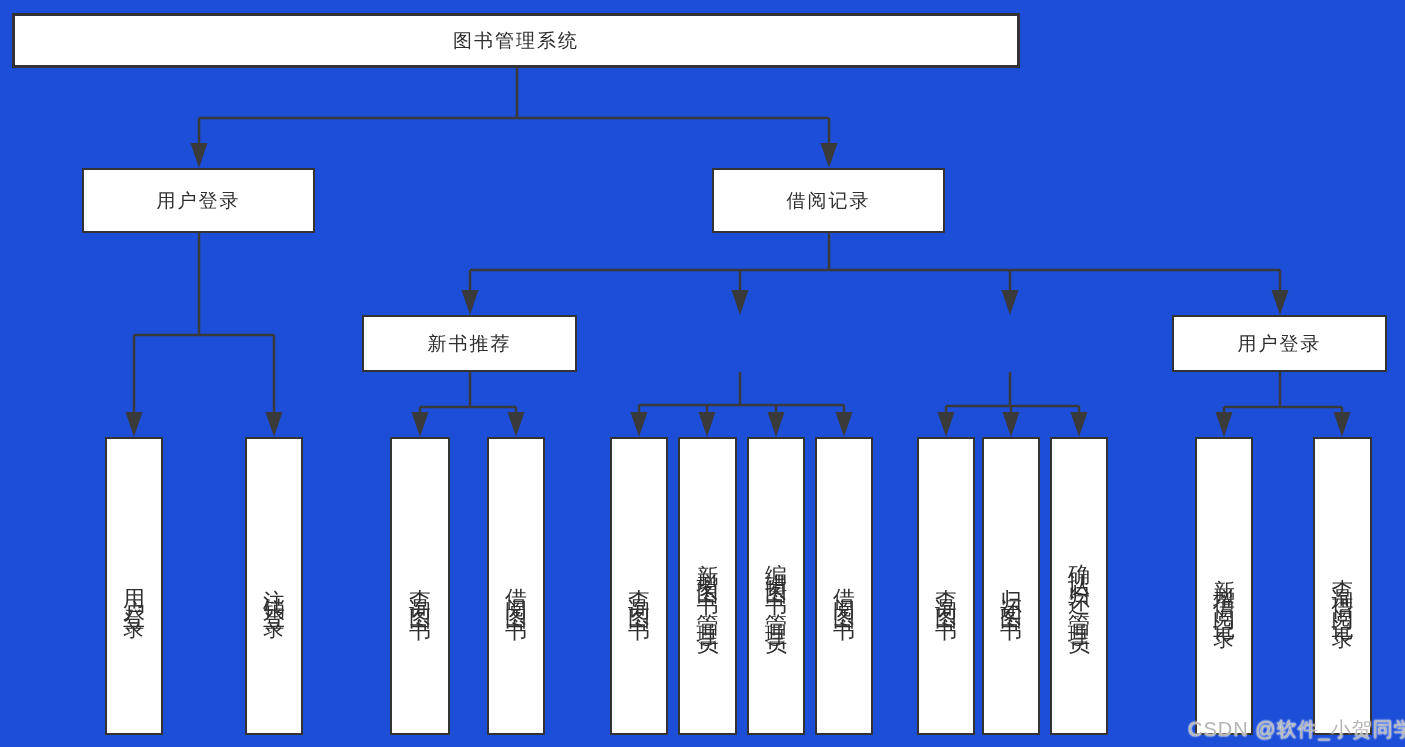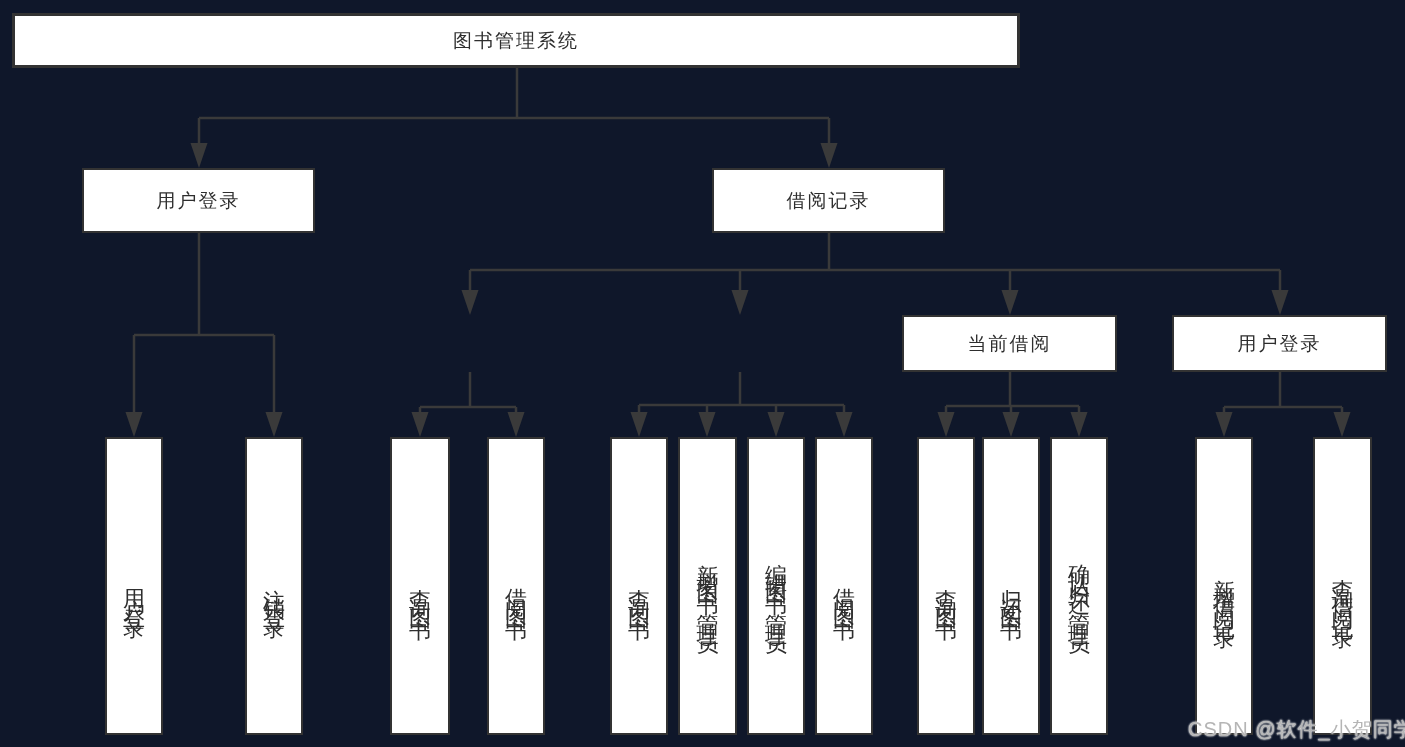--- a/index.html
+++ b/index.html
@@ -3,21 +3,21 @@
 <meta charset="utf-8">
 <style>
   * { margin: 0; padding: 0; box-sizing: border-box; }
   html, body { background: #ffffff; }
   body { font-family: "Liberation Sans", "DejaVu Sans", sans-serif; }
 
   .stage {
     position: relative;
     width: 1405px;
     height: 747px;
-    background: #0f172a;
+    background: #1d4ed8;
     overflow: hidden;
   }
 
   svg.wires {
     position: absolute;
     left: 0; top: 0;
     width: 1405px; height: 747px;
   }
   svg.wires path, svg.wires line {
     stroke: #3a3a3a;
@@ -148,22 +148,22 @@
     <span>图书管理系统</span>
   </div>
 
   <div class="node hbox n-login">
     <span>用户登录</span>
   </div>
   <div class="node hbox n-mgmt">
     <span>借阅记录</span>
   </div>
 
-  <div class="node hbox l3 n-current">
-    <span>当前借阅</span>
+  <div class="node hbox l3 n-newrec">
+    <span>新书推荐</span>
   </div>
   <div class="node hbox l3 n-records">
     <span>用户登录</span>
   </div>
 
   <div class="node vbox a1">
     <span class="vtext">用户登录</span>
   </div>
   <div class="node vbox a2">
     <span class="vtext">注销登录</span>

